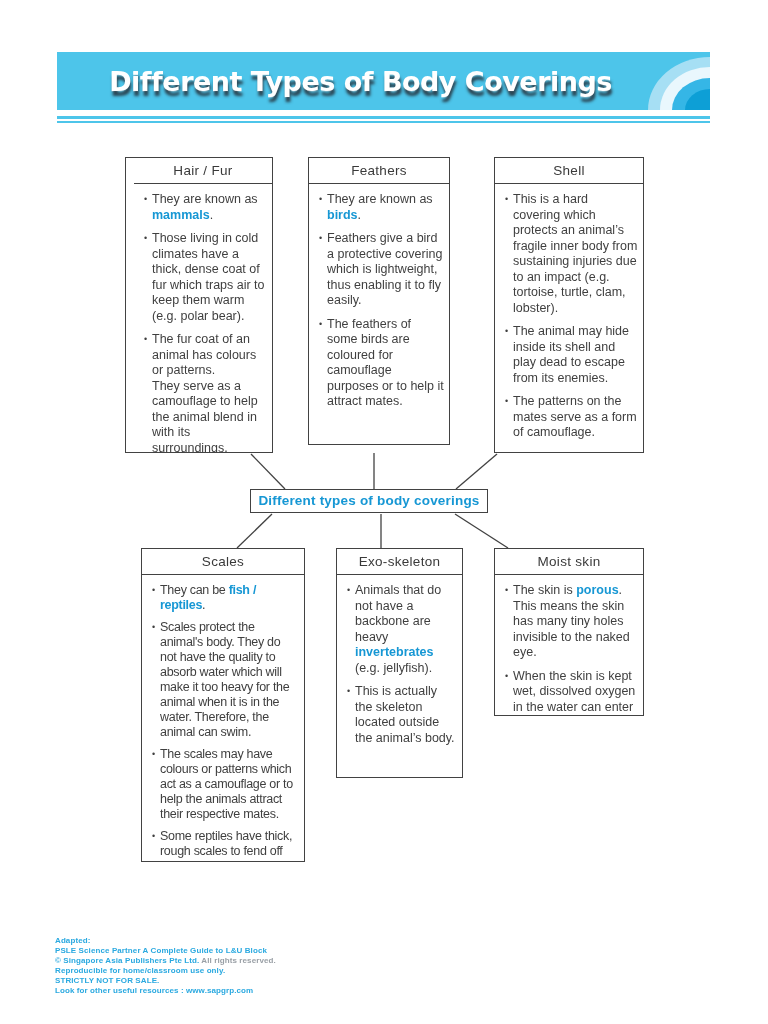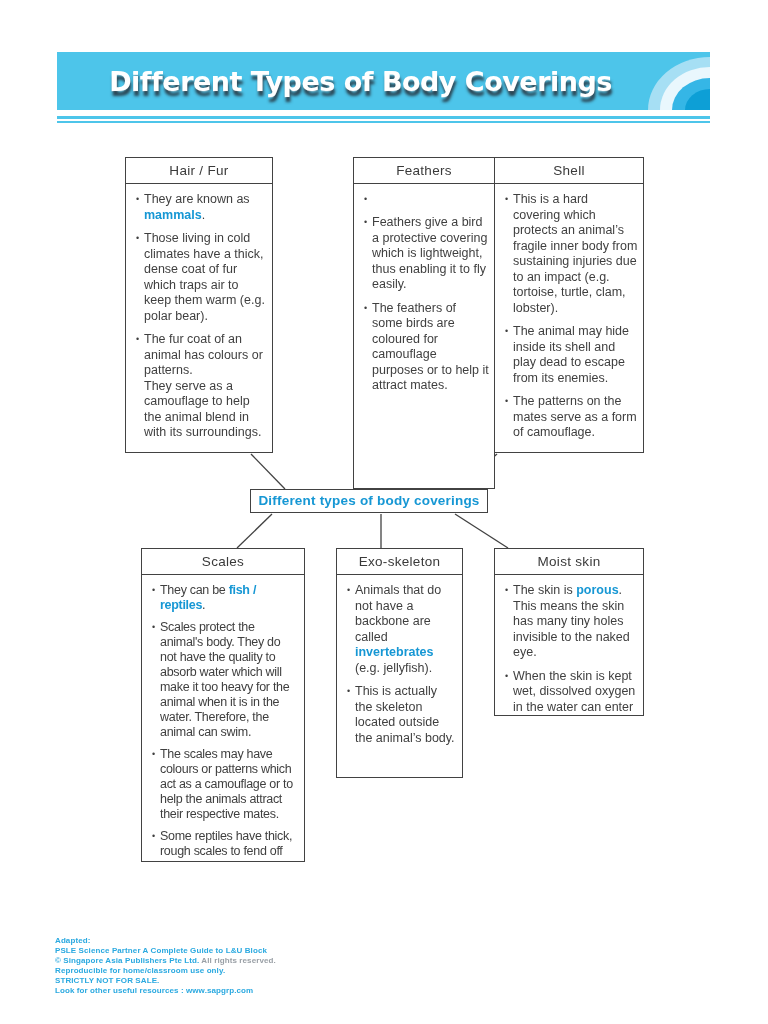--- a/index.html
+++ b/index.html
@@ -29,22 +29,22 @@
   .arc4 { width:25px; height:21px; background:#0d9fd6; }
   .stripe { position:absolute; left:57px; width:653px; background:var(--banner-blue,#4dc5ea); }
   .stripe1 { top:116px; height:3px; }
   .stripe2 { top:121px; height:2px; }
 
   
   .connectors { position:absolute; left:0; top:0; pointer-events:none; }
 
   
   .cbox { position:absolute; border:1px solid #424242; background:#fff; overflow:hidden; }
-  .box0 { left:125px; top:157px; width:148px; height:296px; }
-  .box1 { left:308px; top:157px; width:142px; height:332px;margin-left:45px; }
+  .box0 { left:125px; top:157px; width:148px; height:296px;padding-left:8px; }
+  .box1 { left:308px; top:157px; width:142px; height:288px; }
   .box2 { left:494px; top:157px; width:150px; height:296px; }
   .box3 { left:121px; top:548px; width:164px; height:314px;margin-left:20px; }
   .box4 { left:336px; top:548px; width:127px; height:230px; }
   .box5 { left:494px; top:548px; width:150px; height:168px; }
   .cbox-title {
     height:26px; line-height:25px; text-align:center;
     font-size:13.5px; color:#3a3a3a; border-bottom:1px solid #424242;
     letter-spacing:0.3px;
   }
   .cbox-body { padding:8px 5px 0 5px; }
@@ -116,20 +116,21 @@
             <span class="dot">•</span>
             <span class="btxt"><span>The fur coat of an animal has colours or patterns.</span><br><span>They serve as a camouflage to help the animal blend in with its surroundings.</span></span>
           </div>
         </div>
       </div>
       <div class="cbox box1">
         <div class="cbox-title">Feathers</div>
         <div class="cbox-body">
           <div class="bullet">
             <span class="dot">•</span>
+            <span class="btxt"><span>They are known as </span><span class="hl">birds</span><span>.</span></span>
           </div>
           <div class="bullet">
             <span class="dot">•</span>
             <span class="btxt"><span>Feathers give a bird a protective covering which is lightweight, thus enabling it to fly easily.</span></span>
           </div>
           <div class="bullet">
             <span class="dot">•</span>
             <span class="btxt"><span>The feathers of some birds are coloured for camouflage purposes or to help it attract mates.</span></span>
           </div>
         </div>
@@ -170,21 +171,21 @@
             <span class="dot">•</span>
             <span class="btxt"><span>Some reptiles have thick, rough scales to fend off their enemies (e.g. crocodile).</span></span>
           </div>
         </div>
       </div>
       <div class="cbox box4">
         <div class="cbox-title">Exo-skeleton</div>
         <div class="cbox-body">
           <div class="bullet">
             <span class="dot">•</span>
-            <span class="btxt"><span>Animals that do not have a backbone are called </span><span class="hl">invertebrates</span><span> (e.g. jellyfish).</span></span>
+            <span class="btxt"><span>Animals that do not have a backbone are heavy </span><span class="hl">invertebrates</span><span> (e.g. jellyfish).</span></span>
           </div>
           <div class="bullet">
             <span class="dot">•</span>
             <span class="btxt"><span>This is actually the skeleton located outside the animal’s body.</span></span>
           </div>
         </div>
       </div>
       <div class="cbox box5">
         <div class="cbox-title">Moist skin</div>
         <div class="cbox-body">

